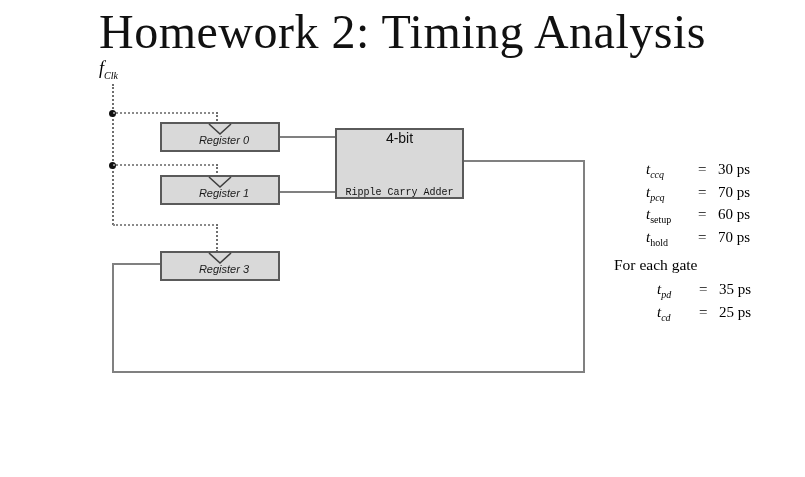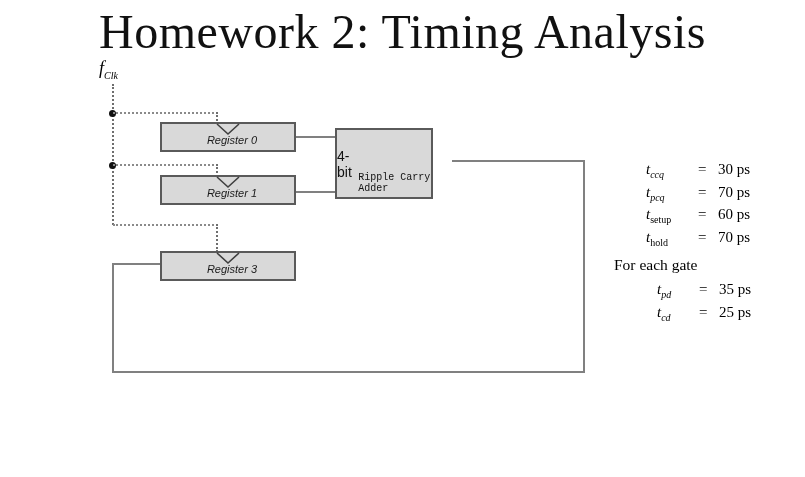--- a/index.html
+++ b/index.html
@@ -59,21 +59,21 @@
   }
   .wire-v {
     position: absolute;
     width: 2px;
     background: #808080;
   }
   
   .reg {
     position: absolute;
     left: 160px;
-    width: 136px;
+    width: 120px;
     height: 30px;
     background: #d9d9d9;
     border: 2px solid #5a5a5a;
     display: flex;
     align-items: center;
     justify-content: center;
     padding-left: 8px;
   }
   .reg .lbl {
     font-family: "Liberation Sans", sans-serif;
@@ -85,25 +85,26 @@
   .clk-tri {
     position: absolute;
     top: -1px;
     left: 50%;
     transform: translateX(-50%);
   }
   .adder {
     position: absolute;
     left: 335px;
     top: 128px;
-    width: 98px;
+    width: 129px;
     height: 71px;
     background: #d9d9d9;
     border: 2px solid #5a5a5a;
     display: flex;
+    flex-direction: column;
     align-items: center;
     justify-content: center;
     gap: 3px;
   }
   .adder .l1 {
     font-family: "Liberation Sans", sans-serif;
     font-size: 14px;
     color: #111;
   }
   .adder .l2 {

